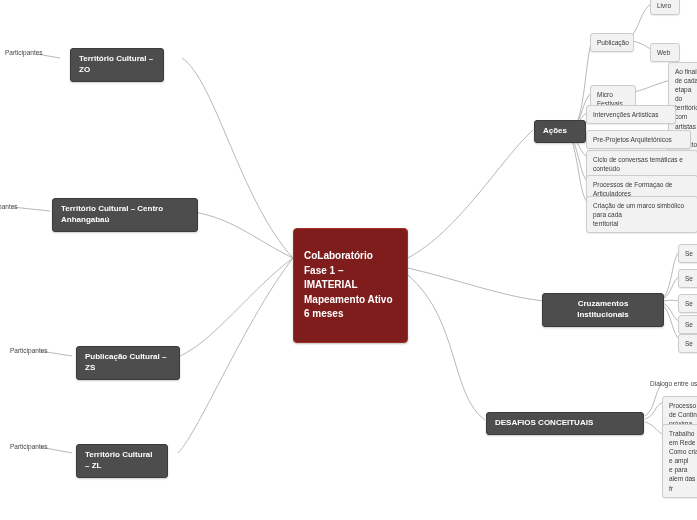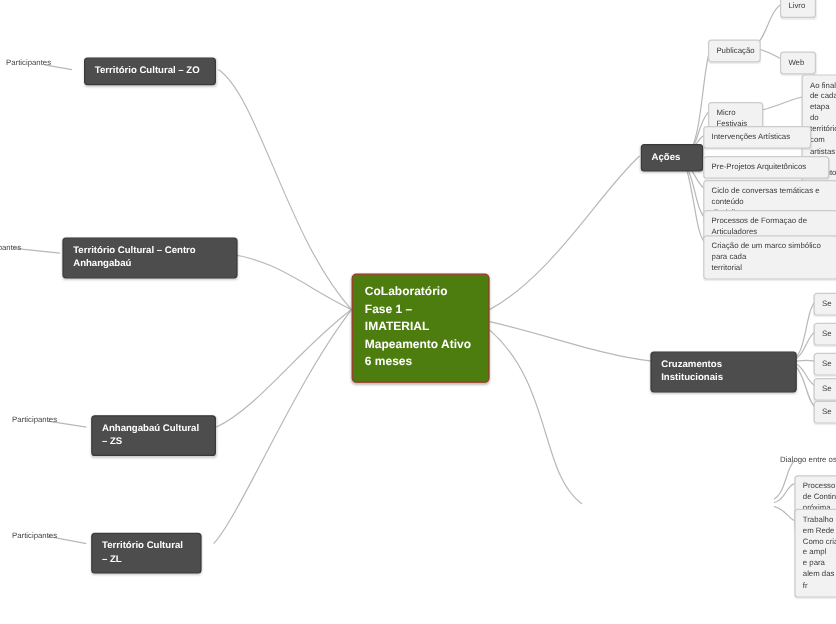--- a/index.html
+++ b/index.html
@@ -26,25 +26,25 @@
     width: 697px;
     height: 520px;
     pointer-events: none;
   }
   .node {
     position: absolute;
     box-sizing: border-box;
   }
   
   .root {
-    background: #4d7c0f;
+    background: #7f1d1d;
     color: #ffffff;
     border: 1px solid #a03225;
     border-radius: 4px;
-    padding: 8px 10px;
+    padding: 20px 10px;
     font-size: 10px;
     font-weight: bold;
     line-height: 1.45;
     box-shadow: 0 1px 2px rgba(0,0,0,0.25);
     white-space: pre-line;
   }
   
   .dark {
     background: #4d4d4d;
     color: #ffffff;
@@ -131,28 +131,28 @@
       <path d="M645 419 C 655 416, 655 405, 662 403"></path>
       <path d="M645 422 C 655 425, 655 430, 662 434"></path>
     </g>
   </svg>
 
   <div class="node root multiline" style="left:293px; top:228px; width:115px;">CoLaboratório
 Fase 1 – IMATERIAL
 Mapeamento Ativo
 6 meses</div>
 
-  <div class="node dark" style="left:70px; top:48px; width:110px;">Território Cultural – ZO</div>
+  <div class="node dark" style="left:70px; top:48px; width:94px;">Território Cultural – ZO</div>
   <div class="node plain" style="left:5px; top:49px; width:40px;">Participantes</div>
 
   <div class="node dark multiline" style="left:52px; top:198px; width:146px;">Território Cultural – Centro
 Anhangabaú</div>
   <div class="node plain" style="left:-20px; top:203px; width:44px;">Participantes</div>
 
-  <div class="node dark" style="left:76px; top:346px; width:104px;">Anhangabaú Cultural – ZS</div>
+  <div class="node dark" style="left:76px; top:346px; width:104px;">Publicação Cultural – ZS</div>
   <div class="node plain" style="left:10px; top:347px; width:40px;">Participantes</div>
 
   <div class="node dark" style="left:76px; top:444px; width:92px;">Território Cultural – ZL</div>
   <div class="node plain" style="left:10px; top:443px; width:40px;">Participantes</div>
 
   <div class="node dark" style="left:534px; top:120px; width:52px;">Ações</div>
 
   <div class="node light" style="left:590px; top:33px; width:44px;">Publicação</div>
   <div class="node light" style="left:650px; top:-4px; width:30px;">Livro</div>
   <div class="node light" style="left:650px; top:43px; width:30px;">Web</div>
@@ -168,28 +168,29 @@
   <div class="node light" style="left:586px; top:130px; width:105px;">Pre-Projetos Arquitetônicos</div>
 
   <div class="node light multiline" style="left:586px; top:150px; width:112px;">Ciclo de conversas temáticas e conteúdo
 disciplinas</div>
 
   <div class="node light" style="left:586px; top:175px; width:112px;">Processos de Formaçao de Articuladores</div>
 
   <div class="node light multiline" style="left:586px; top:196px; width:112px;">Criação de um marco simbólico para cada
 territorial</div>
 
-  <div class="node dark" style="left:542px; top:293px; width:122px;">Cruzamentos Institucionais</div>
+  <div class="node dark" style="left:542px; top:293px; width:122px;text-align:center;">Cruzamentos Institucionais</div>
 
   <div class="node light" style="left:678px; top:244px; width:30px;">Se</div>
   <div class="node light" style="left:678px; top:269px; width:30px;">Se</div>
   <div class="node light" style="left:678px; top:294px; width:30px;">Se</div>
   <div class="node light" style="left:678px; top:315px; width:30px;">Se</div>
   <div class="node light" style="left:678px; top:334px; width:30px;">Se</div>
 
+  <div class="node dark" style="left:486px; top:412px; width:158px;">DESAFIOS CONCEITUAIS</div>
 
   <div class="node plain" style="left:650px; top:380px; width:60px;">Dialogo entre os T</div>
   <div class="node light multiline" style="left:662px; top:396px; width:46px;">Processo de Contin
 próxima fase?</div>
   <div class="node light multiline" style="left:662px; top:424px; width:46px;">Trabalho em Rede
 Como criar e ampl
 e para alem das fr</div>
 
 </div>
 

